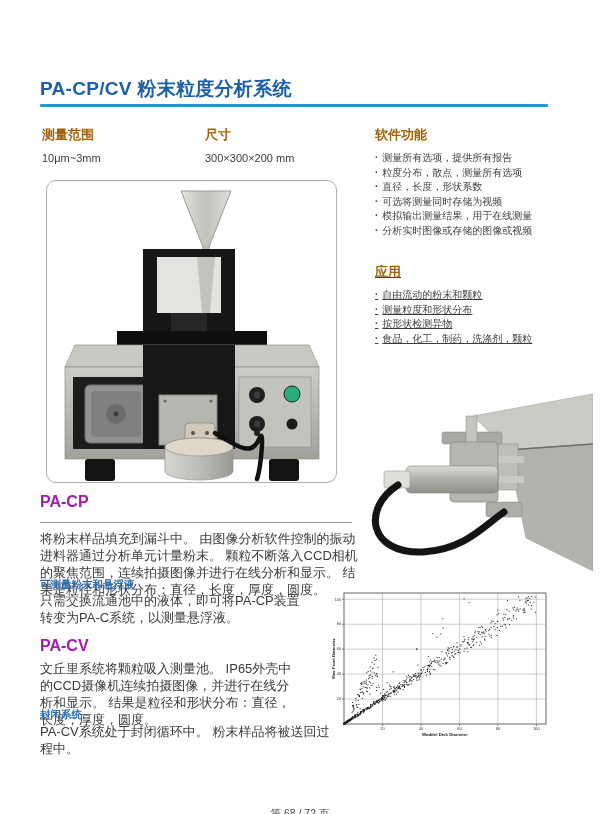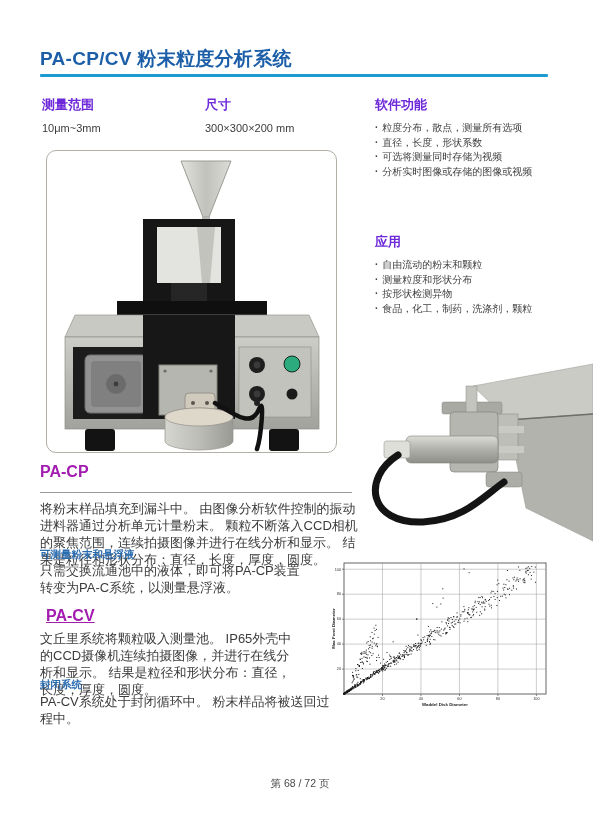--- a/index.html
+++ b/index.html
@@ -1,24 +1,24 @@
 <!DOCTYPE html>
 <html><head>
 <meta charset="utf-8">
 <style>
   html,body{margin:0;padding:0;}
   body{
     width:600px;height:814px;background:#ffffff;position:relative;
     font-family:"Liberation Sans","DejaVu Sans",sans-serif;color:#3b3b3b;
     overflow:hidden;
   }
-  .abs{position:absolute;}
+  .abs{position:absolute;margin-top:30px;}
   .h1{font-size:19px;font-weight:bold;color:#1c5fa8;letter-spacing:.3px;}
   .rule{background:#1e9ad2;height:3px;border-radius:1px;}
-  .spec-h{font-size:13px;font-weight:bold;color:#6d28d9;}
+  .spec-h{font-size:13px;font-weight:bold;color:#a16207;}
   .spec-v{font-size:11px;color:#3b3b3b;margin-top:8px;}
   ul.blist{list-style:none;margin:9px 0 0 0;padding:0;font-size:10px;color:#3f3f3f;}
   ul.blist li{margin:0 0 5px 0;line-height:9.5px;}
   ul.blist li::before{content:"·";font-weight:bold;margin-right:4px;color:#3f3f3f;}
   .sec-h{font-size:16px;font-weight:bold;color:#a21caf;}
   .sub-h{font-size:10.5px;font-weight:bold;color:#2a6cb0;}
   .body-t{font-size:13px;line-height:17px;color:#3b3b3b;}
   .divider{height:1px;background:#9a9a9a;}
   .photo-frame{border:1px solid #b3aea6;border-radius:10px;background:#fff;overflow:hidden;}
   .footer{font-size:10.5px;color:#4a4a4a;text-align:center;}
@@ -34,28 +34,30 @@
   <div class="spec-v">10μm~3mm</div>
 </div>
 <div class="abs" style="left:205px;top:96px;width:150px;">
   <div class="spec-h">尺寸</div>
   <div class="spec-v">300×300×200 mm</div>
 </div>
 
 <div class="abs" style="left:375px;top:96px;width:215px;">
   <div class="spec-h">软件功能</div>
   <ul class="blist">
+    <li>测量所有选项，提供所有报告</li>
     <li>粒度分布，散点，测量所有选项</li>
     <li>直径，长度，形状系数</li>
     <li>可选将测量同时存储为视频</li>
+    <li>模拟输出测量结果，用于在线测量</li>
     <li>分析实时图像或存储的图像或视频</li>
   </ul>
 </div>
 
-<div class="abs" style="left:375px;top:233px;width:215px;">
+<div class="abs" style="left:375px;top:233px;width:215px;text-decoration:underline;">
   <div class="spec-h">应用</div>
   <ul class="blist">
     <li>自由流动的粉末和颗粒</li>
     <li>测量粒度和形状分布</li>
     <li>按形状检测异物</li>
     <li>食品，化工，制药，洗涤剂，颗粒</li>
   </ul>
 </div>
 
 <div class="abs photo-frame" style="left:46px;top:150px;width:289px;height:301px;">
@@ -151,21 +153,21 @@
     <path d="M30,99 C-6,122 0,168 55,166 C96,164 116,140 136,126" fill="none" stroke="#141414" stroke-width="7" stroke-linecap="round"></path>
   </svg>
 </div>
 
 <div class="abs sec-h" style="left:40px;top:463px;">PA-CP</div>
 <div class="abs divider" style="left:40px;top:492px;width:312px;"></div>
 <div class="abs body-t" style="left:40px;top:500px;width:322px;">将粉末样品填充到漏斗中。 由图像分析软件控制的振动进料器通过分析单元计量粉末。 颗粒不断落入CCD相机的聚焦范围，连续拍摄图像并进行在线分析和显示。 结果是粒径和形状分布：直径，长度，厚度，圆度。</div>
 <div class="abs sub-h" style="left:40px;top:548px;">可测量粉末和悬浮液</div>
 <div class="abs body-t" style="left:40px;top:562px;width:268px;">只需交换流通池中的液体，即可将PA-CP装置转变为PA-C系统，以测量悬浮液。</div>
 
-<div class="abs sec-h" style="left:46px;top:607px;text-decoration:underline;">PA-CV</div>
+<div class="abs sec-h" style="left:40px;top:607px;">PA-CV</div>
 <div class="abs body-t" style="left:40px;top:630px;width:262px;">文丘里系统将颗粒吸入测量池。 IP65外壳中的CCD摄像机连续拍摄图像，并进行在线分析和显示。 结果是粒径和形状分布：直径，长度，厚度，圆度。</div>
 <div class="abs sub-h" style="left:40px;top:678px;text-align:right;">封闭系统</div>
 <div class="abs body-t" style="left:40px;top:693px;width:300px;">PA-CV系统处于封闭循环中。 粉末样品将被送回过程中。</div>
 
 <div class="abs" style="left:331px;top:558px;width:224px;height:154px;">
   <svg viewBox="0 0 224 154" width="224" height="154">
       <rect x="13" y="5" width="202" height="131" fill="#ffffff" stroke="#555" stroke-width="0.9"></rect>
       <line x1="51.476190476190474" y1="5" x2="51.476190476190474" y2="136" stroke="#9a9a9a" stroke-width="0.5"></line>
       <line x1="51.476190476190474" y1="136" x2="51.476190476190474" y2="138" stroke="#555" stroke-width="0.7"></line>
       <text x="51.476190476190474" y="142" font-size="3.8" text-anchor="middle" fill="#333">20</text>

